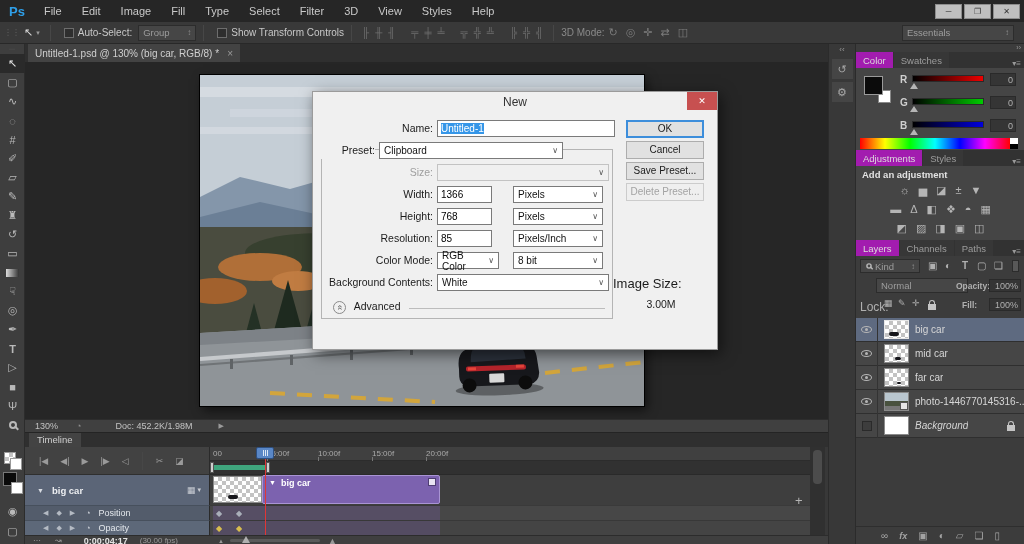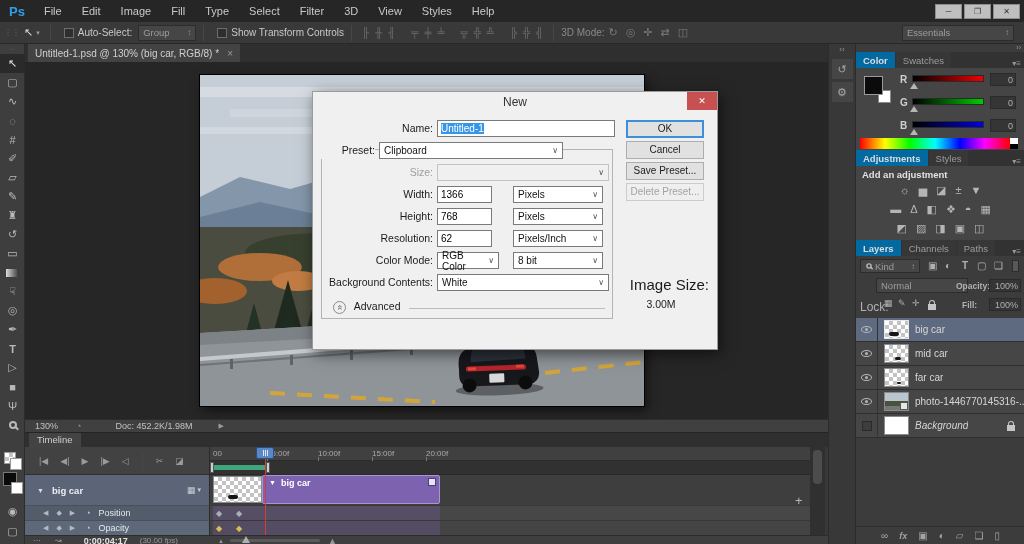--- a/index.html
+++ b/index.html
@@ -61,21 +61,21 @@
   .statusbar{left:25px;top:419px;width:803px;height:13px;background:#404040;border-top:1px solid #2d2d2d;font-size:9px;color:#c2c2c2;display:flex;align-items:center}
 
   
   .rail{left:828px;top:44px;width:27px;height:500px;background:#383838;border-left:1px solid #2b2b2b}
   .railbtn{width:21px;height:20px;margin:3px auto;background:#454545;color:#a8a8a8;font-size:11px;display:flex;align-items:center;justify-content:center}
 
   
   .panels{left:855px;top:44px;width:169px;height:500px;background:#3c3c3c;border-left:1px solid #2b2b2b}
   .phead{position:absolute;left:0;width:169px;height:16px;background:#323232;display:flex;align-items:flex-end}
   .ptab{height:16px;padding:0 7px;font-size:9.5px;color:#9c9c9c;background:#373737;display:inline-flex;align-items:center;margin-right:1px}
-  .ptab.active{background:#0369a1;color:#dcdcdc;font-weight:bold}
+  .ptab.active{background:#a21caf;color:#dcdcdc;font-weight:normal}
   .pmenu{margin-left:auto;color:#9a9a9a;font-size:8px;padding-right:4px}
   .pbody{position:absolute;left:0;width:169px;background:#454545}
   .slidetrack{position:absolute;height:7px;width:72px;border:1px solid #2a2a2a}
   .thumbtri{position:absolute;width:0;height:0;border-left:4px solid transparent;border-right:4px solid transparent;border-bottom:6px solid #b5b5b5}
   .valbox{position:absolute;width:26px;height:13px;background:#353535;border:1px solid #2a2a2a;color:#b0b0b0;font-size:9px;text-align:right;padding:0 2px;line-height:12px}
   .adjrow{display:flex;justify-content:center;gap:9px;color:#b5b5b5;font-size:11px}
   .checker{background-color:#fff;background-image:linear-gradient(45deg,#c3c3c3 25%,transparent 25%,transparent 75%,#c3c3c3 75%),linear-gradient(45deg,#c3c3c3 25%,transparent 25%,transparent 75%,#c3c3c3 75%);background-size:8px 8px;background-position:0 0,4px 4px}
   .eye{width:11px;height:7px;border:1px solid #b5b5b5;border-radius:50%;position:relative;display:inline-block}
   .eye::after{content:"";position:absolute;left:3px;top:1px;width:3px;height:3px;border-radius:50%;background:#b5b5b5}
   .lrow{position:absolute;left:0;width:169px;height:24px;background:#464646;border-bottom:1px solid #2f2f2f;display:flex;align-items:center}
@@ -322,21 +322,21 @@
     </div>
 
     <div class="dlbl" style="left:0;top:116px;width:120px">Height:</div>
     <div class="win" style="left:124px;top:116px;width:55px">768</div>
     <div class="wdd" style="left:200px;top:116px;width:90px">
       <span>Pixels</span>
         <span class="vv">∨</span>
     </div>
 
     <div class="dlbl" style="left:0;top:138px;width:120px">Resolution:</div>
-    <div class="win" style="left:124px;top:138px;width:55px">62</div>
+    <div class="win" style="left:124px;top:138px;width:55px">85</div>
     <div class="wdd" style="left:200px;top:138px;width:90px">
       <span>Pixels/Inch</span>
         <span class="vv">∨</span>
     </div>
 
     <div class="dlbl" style="left:0;top:160px;width:120px">Color Mode:</div>
     <div class="wdd" style="left:124px;top:160px;width:62px">
       <span>RGB Color</span>
         <span class="vv">∨</span>
     </div>
@@ -355,21 +355,21 @@
       <span class="advchev"><span>«</span></span>
       <span style="font-size:10.5px;color:#1b1b1b;margin-left:5px">Advanced</span>
     </div>
     <div class="r" style="left:96px;top:216px;width:196px;border-top:1px solid #bcbcbc"></div>
 
     <div class="wbtn focus" style="left:313px;top:28px">OK</div>
     <div class="wbtn" style="left:313px;top:49px">Cancel</div>
     <div class="wbtn" style="left:313px;top:70px">Save Preset...</div>
     <div class="wbtn dis" style="left:313px;top:91px">Delete Preset...</div>
 
-    <div class="r" style="left:300px;top:184px;width:96px;text-align:right;font-size:15px;color:#1b1b1b">Image Size:</div>
+    <div class="r" style="left:300px;top:184px;width:96px;text-align:left;font-size:13px;color:#1b1b1b">Image Size:</div>
     <div class="r" style="left:300px;top:206px;width:96px;text-align:center;font-size:10.5px;color:#1b1b1b">3.00M</div>
   </div>
 
   <div class="statusbar r">
     <span style="padding:0 10px">130%</span>
     <span style="color:#8d8d8d;padding:0 8px">◔</span>
     <span style="padding:0 26px">Doc: 452.2K/1.98M</span>
     <span style="color:#9a9a9a;font-size:7px">▶</span>
   </div>
 

